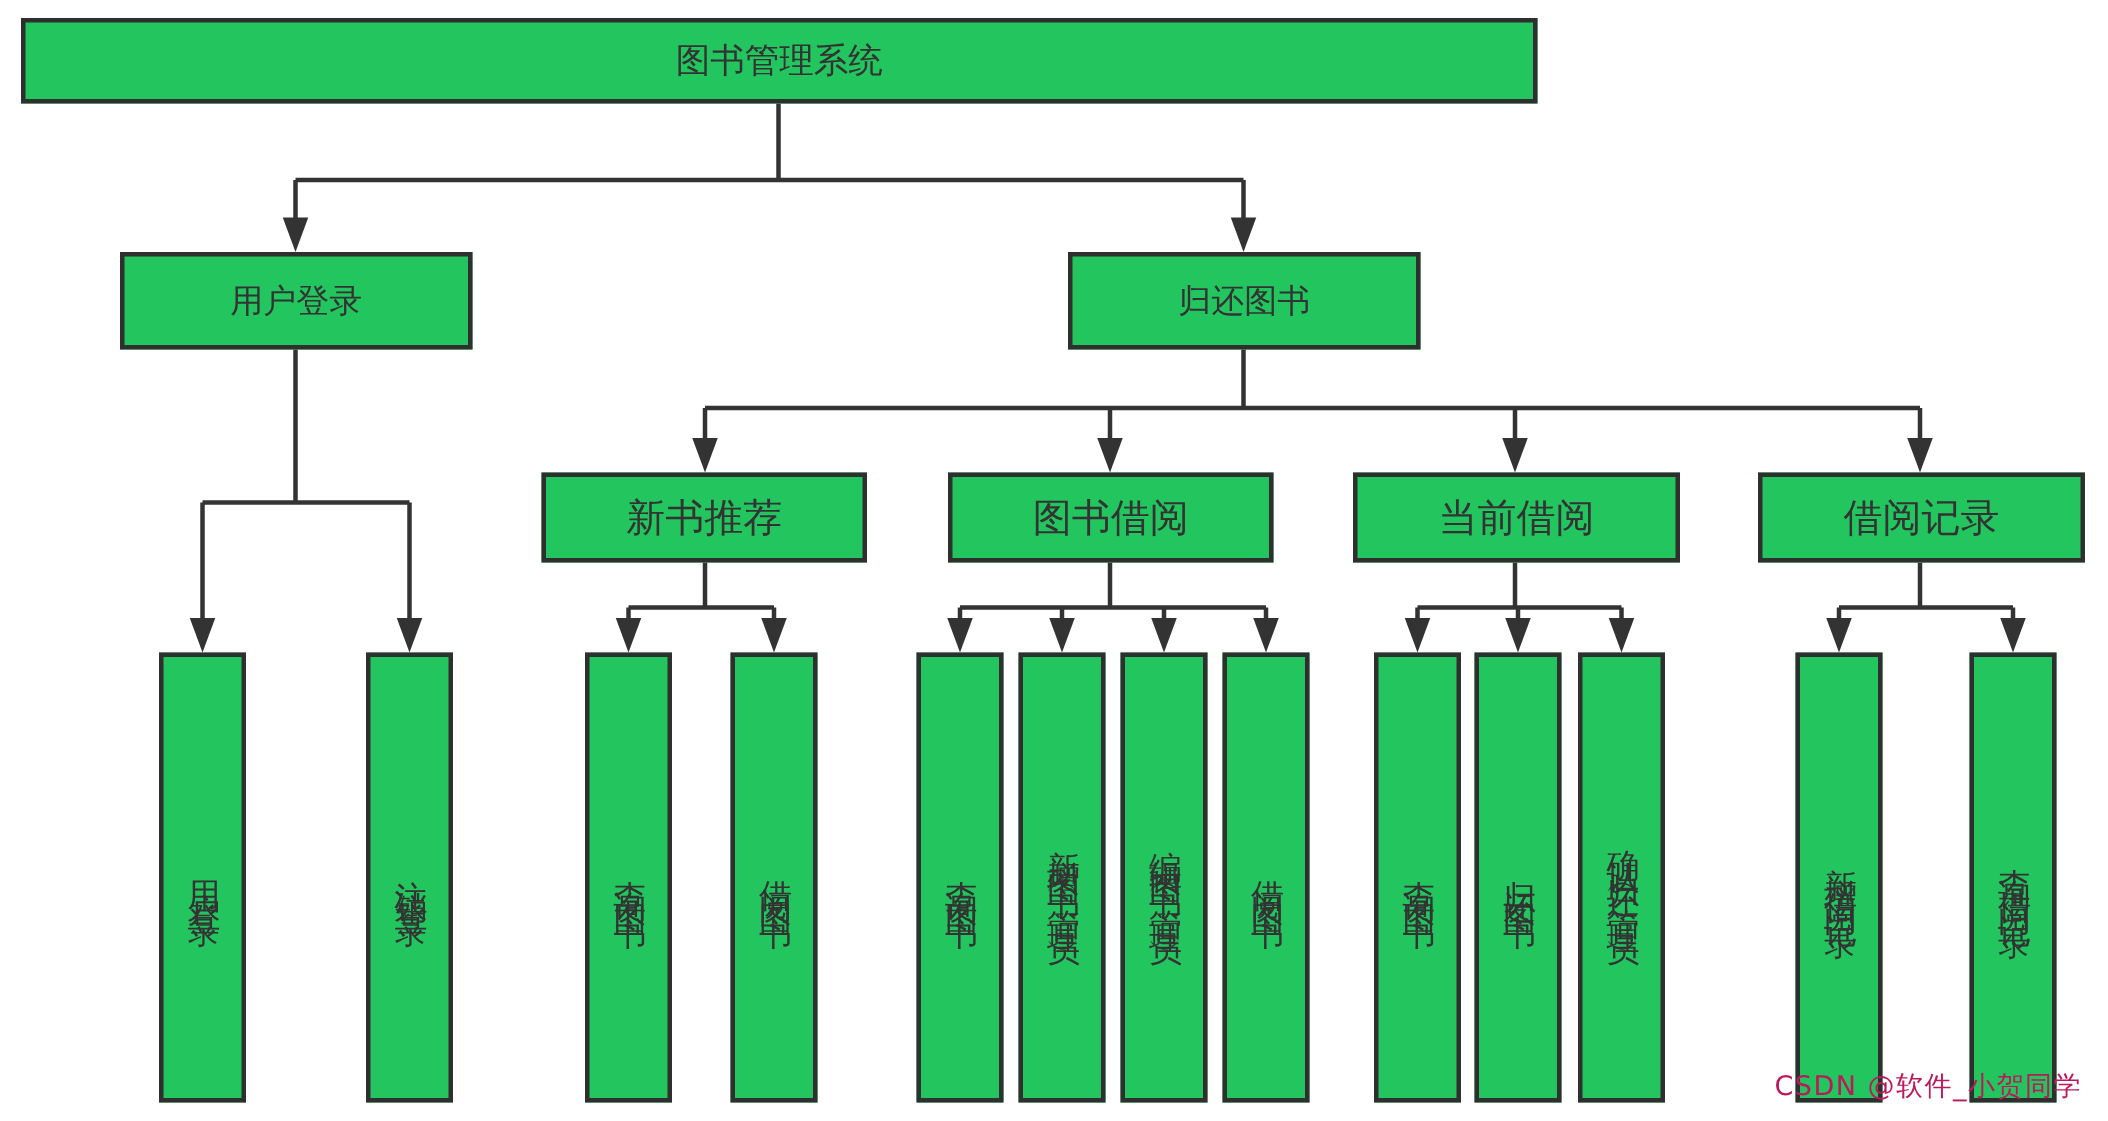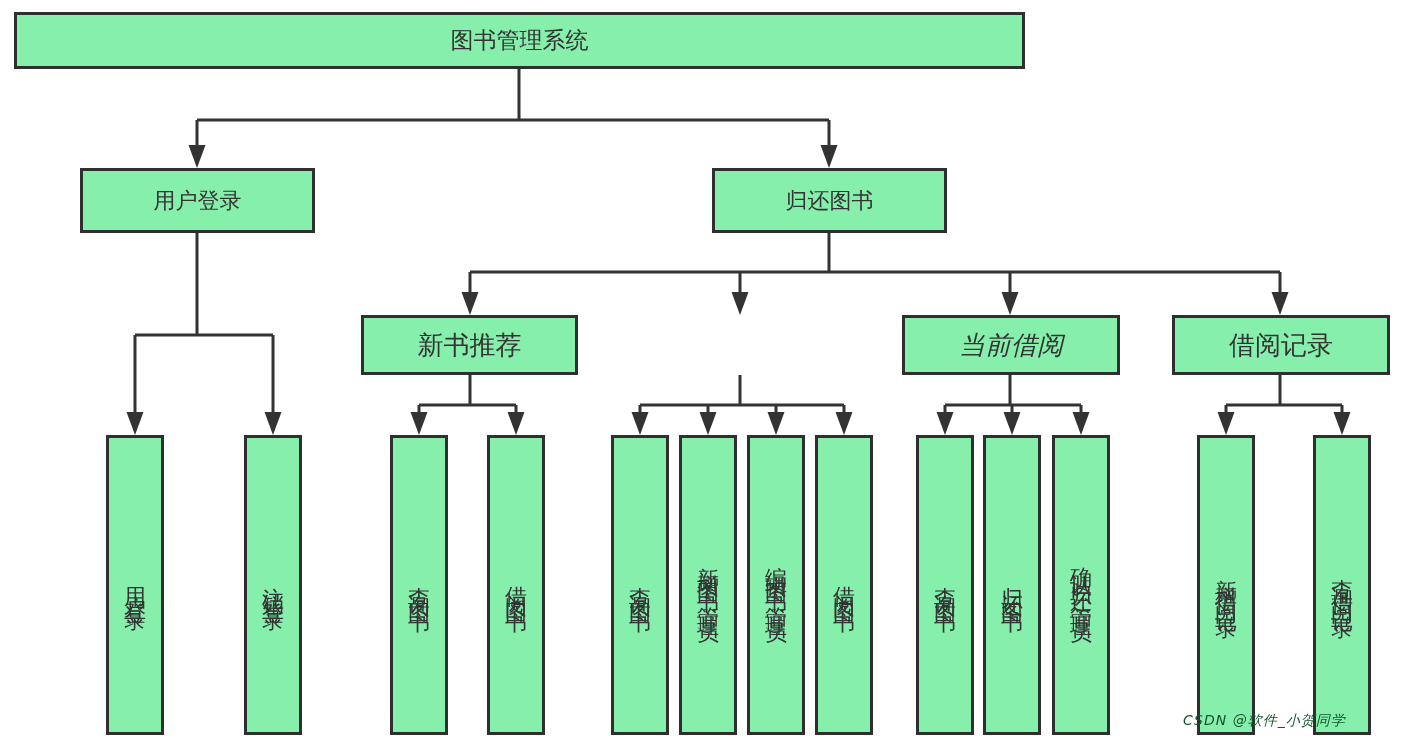--- a/index.html
+++ b/index.html
@@ -7,40 +7,40 @@
     position:relative;
     width:1405px;height:747px;
     background:#ffffff;
     font-family:"DejaVu Sans","Liberation Sans",sans-serif;
     overflow:hidden;
   }
   #wires{position:absolute;left:0;top:0;width:1405px;height:747px;}
   .node{
     position:absolute;
     box-sizing:border-box;
-    background:#86efac;
+    background:#22c55e;
     border:3px solid #2f2f2f;
     color:#333333;
     display:flex;align-items:center;justify-content:center;
     text-align:center;
     z-index:2;
   }
   .root-box{left:14px;top:12px;width:1011px;height:57px;font-size:23px;}
   .lvl2{top:168px;width:235px;height:65px;font-size:22px;}
   .lvl3{top:315px;width:217px;height:60px;font-size:26px;}
   .leaf{
     top:435px;width:58px;height:300px;font-size:22px;
     writing-mode:vertical-rl;
     letter-spacing:8px;
     line-height:1;
   }
   .watermark{
     position:absolute;left:1183px;top:712px;
-    font-size:14px;color:#14532d;letter-spacing:1px;
-    z-index:5;white-space:nowrap;font-style:italic;
+    font-size:18px;color:#be185d;letter-spacing:1px;
+    z-index:5;white-space:nowrap;
   }
 </style>
 </head>
 <body>
 
 <div id="canvas">
 
   <svg id="wires" viewBox="0 0 1405 747" xmlns="http://www.w3.org/2000/svg">
     <g stroke="#333333" stroke-width="3" fill="none">
 
@@ -109,21 +109,22 @@
       <polygon points="1342,435 1333.5,412 1350.5,412"></polygon>
     </g>
   </svg>
 
   <div class="node root-box">图书管理系统</div>
 
   <div class="node lvl2" style="left:80px;">用户登录</div>
   <div class="node lvl2" style="left:712px;">归还图书</div>
 
   <div class="node lvl3" style="left:361px;">新书推荐</div>
-  <div class="node lvl3" style="left:902px;width:218px;font-style:italic;">当前借阅</div>
+  <div class="node lvl3" style="left:632px;">图书借阅</div>
+  <div class="node lvl3" style="left:902px;width:218px;">当前借阅</div>
   <div class="node lvl3" style="left:1172px;width:218px;">借阅记录</div>
 
   <div class="node leaf" style="left:106px;">用户登录</div>
   <div class="node leaf" style="left:244px;">注销登录</div>
 
   <div class="node leaf" style="left:390px;">查询图书</div>
   <div class="node leaf" style="left:487px;">借阅图书</div>
 
   <div class="node leaf" style="left:611px;">查询图书</div>
   <div class="node leaf" style="left:679px;">新增图书（管理员）</div>

